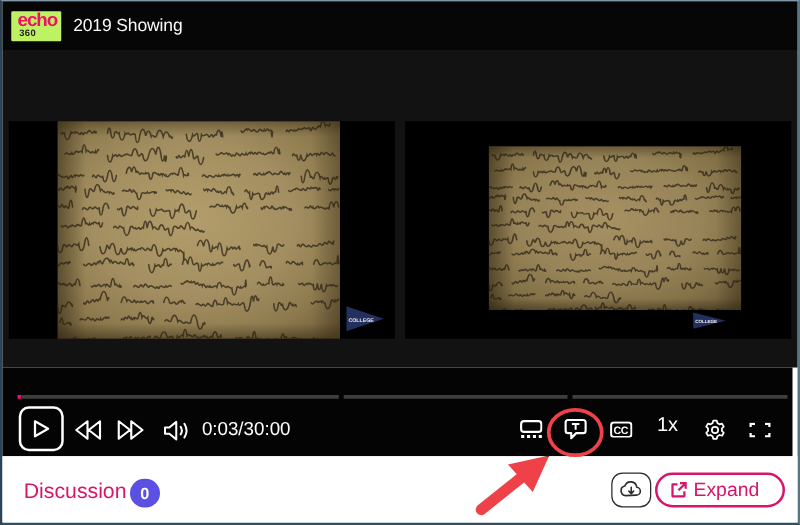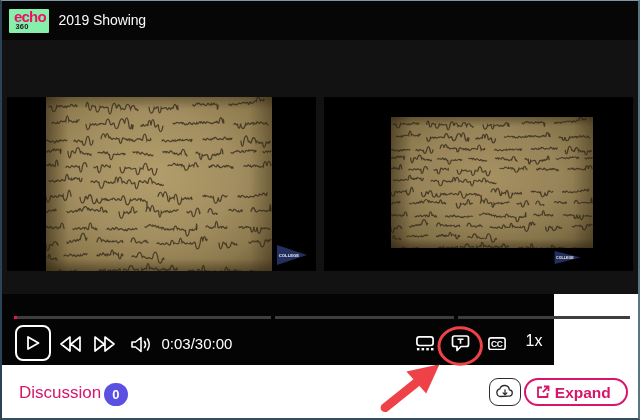--- a/index.html
+++ b/index.html
@@ -2,21 +2,21 @@
 <html><head><meta charset="utf-8"><style>
 *{margin:0;padding:0;box-sizing:border-box}
 html,body{width:640px;height:420px;overflow:hidden;background:#fff;font-family:"Liberation Sans",sans-serif}
 #wrap{position:absolute;left:0;top:0;width:640px;height:420px;
 border-top:1px solid #7e98a8;border-left:2px solid #2c4356;border-right:2px solid #587582;border-bottom:2.5px solid #324f62}
 .abs{position:absolute}
 </style></head><body>
 <div id="wrap">
 
  <div class="abs" style="left:0;top:0;width:636px;height:38.6px;background:#060606">
-   <div class="abs" style="left:7px;top:7.5px;width:40px;height:24px;background:#86efac;border-radius:1px">
+   <div class="abs" style="left:7px;top:7.5px;width:40px;height:24px;background:#bef264;border-radius:1px">
      <div class="abs" style="left:5px;top:-1px;font-size:15px;font-weight:bold;letter-spacing:-0.8px;color:#ed1164">echo</div>
      <div class="abs" style="left:6.4px;top:13px;font-size:7.5px;font-weight:bold;letter-spacing:0.3px;color:#1c1c1c">360</div>
    </div>
    <div class="abs" style="left:56.5px;top:11px;font-size:14px;letter-spacing:-0.1px;color:#fafafa">2019 Showing</div>
  </div>
 
  <div class="abs" style="left:0;top:38.6px;width:636px;height:254.1px;background:#121212">
 
    <div class="abs" style="left:5px;top:57.8px;width:309px;height:173.5px;background:#000">
      <div class="abs" style="left:39.4px;top:0;width:226px;height:174px;filter:blur(0.55px) brightness(0.96) saturate(0.95)">
@@ -218,21 +218,21 @@
 <rect width="100%" height="100%" fill="url(#vgR)"></rect>
 </svg>
         </div>
      <div class="abs" style="left:230px;top:153px;width:28px;height:13px"><svg width="28" height="13" viewBox="0 0 31 15">
 <polygon points="0,0 0,15 30,7.5" fill="#232f5e"></polygon>
 <text x="1.8" y="9.8" font-family="Liberation Sans, sans-serif" font-size="4.2" font-weight="bold" fill="#eee" letter-spacing="0">COLLEGE</text>
 </svg></div>
    </div>
  </div>
 
- <div class="abs" style="left:0;top:292.7px;width:552px;height:71.1px;background:#040404">
+ <div class="abs" style="left:0;top:292.7px;width:632px;height:71.1px;background:#040404">
 
    <div class="abs" style="left:12.2px;top:22px;width:2.8px;height:3.5px;background:#ec0e6f"></div>
    <div class="abs" style="left:15px;top:22px;width:253.5px;height:3.5px;background:#3e3e3e"></div>
    <div class="abs" style="left:272.5px;top:22px;width:179px;height:3.5px;background:#3e3e3e"></div>
    <div class="abs" style="left:455.5px;top:22px;width:172.5px;height:3.5px;background:#3e3e3e"></div>
 
    <div class="abs" style="left:12.5px;top:31.6px;width:36px;height:36px;border:2.5px solid #fff;border-radius:8px">
      <svg class="abs" style="left:9px;top:7.5px" width="15" height="16" viewBox="0 0 15 16">
        <path d="M2 2 L12.5 8 L2 14 Z" fill="none" stroke="#fff" stroke-width="1.8" stroke-linejoin="round"></path>
      </svg>
@@ -289,21 +289,21 @@
      <svg class="abs" style="left:5.5px;top:5px" width="18" height="15" viewBox="0 0 18 15">
        <path d="M4.6 12.5 a3.9 3.9 0 0 1 -0.7 -7.7 a4.9 4.9 0 0 1 9.5 1 a3.1 3.1 0 0 1 -0.6 6.3 z" fill="none" stroke="#2b2b2b" stroke-width="1.3" stroke-linecap="round" stroke-linejoin="round"></path>
        <path d="M9 5.8 L9 10.6 M7.1 8.9 L9 10.9 L10.9 8.9" fill="none" stroke="#2b2b2b" stroke-width="1.25" stroke-linecap="round" stroke-linejoin="round"></path>
      </svg>
    </div>
    <div class="abs" style="left:521.8px;top:13.5px;width:104.7px;height:28px;border:2px solid #d6156b;border-radius:14px">
      <svg class="abs" style="left:10px;top:5.2px" width="14" height="14" viewBox="0 0 14 14">
        <path d="M6 2.5 L2 2.5 L2 12 L11.5 12 L11.5 8" fill="none" stroke="#d6156b" stroke-width="1.8" stroke-linejoin="round"></path>
        <path d="M8 1.5 L12.5 1.5 L12.5 6 M12.2 1.8 L6.8 7.2" fill="none" stroke="#d6156b" stroke-width="1.8"></path>
      </svg>
-     <div class="abs" style="left:29px;top:3.5px;font-size:15.5px;font-weight:bold;color:#d6156b">Expand</div>
+     <div class="abs" style="left:29px;top:3.5px;font-size:15.5px;font-weight:normal;color:#d6156b">Expand</div>
    </div>
  </div>
 
  <svg class="abs" style="left:0;top:0;pointer-events:none" width="640" height="420" viewBox="0 0 640 420">
    <defs>
      <clipPath id="clipBelow">
           <rect x="0" y="364.8" width="640" height="60"></rect>
         </clipPath>
      <clipPath id="clipAbove">
           <rect x="0" y="292" width="640" height="72.8"></rect>

